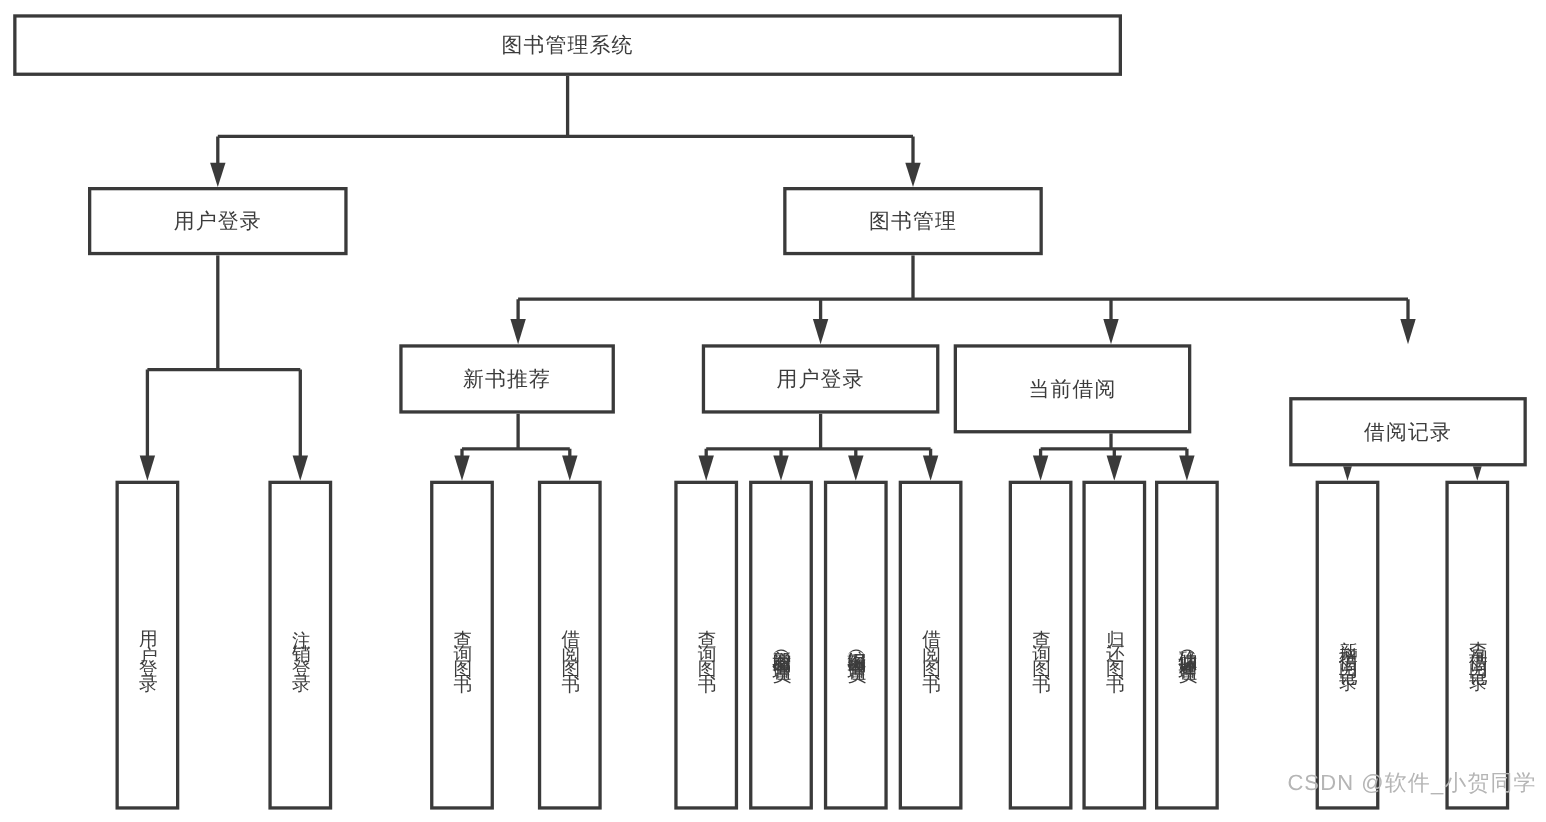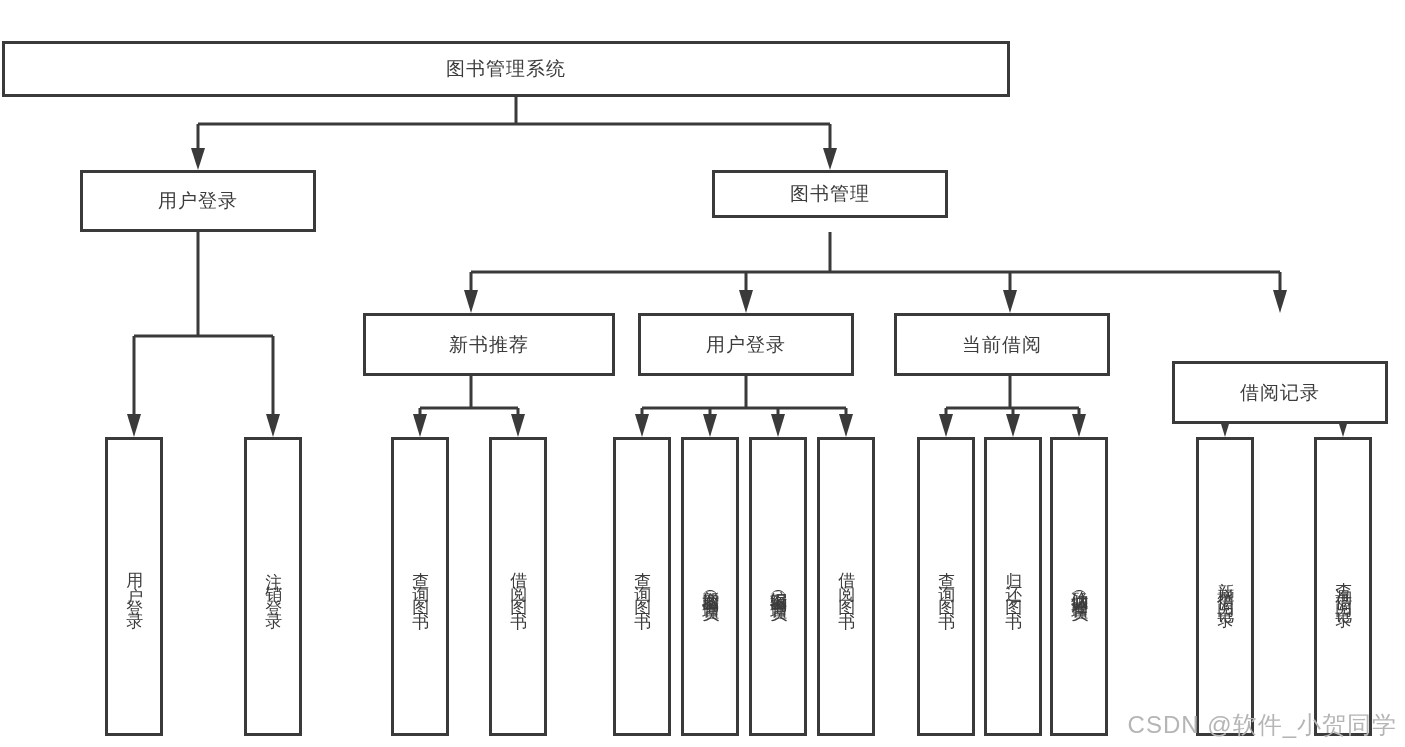--- a/index.html
+++ b/index.html
@@ -36,22 +36,22 @@
     text-orientation:upright;
     font-size:17px;
     letter-spacing:0.8em;
     line-height:1.1;
     white-space:nowrap;
   }
   .v-node.mid span{letter-spacing:0.35em;}
   .v-node.tight span{letter-spacing:0.12em;}
   .watermark{
     position:absolute;
-    right:8px;bottom:6px;
-    font-size:24px;
+    right:8px;bottom:22px;
+    font-size:20px;
     color:var(--watermark);
     letter-spacing:1px;
     white-space:nowrap;
   }
 </style>
 </head>
 <body>
 
 <div class="canvas">
 
@@ -84,38 +84,38 @@
     <path d="M1010 376 V408 M946 408 H1079 M946 408 V416 M1013 408 V416 M1079 408 V416"></path>
     <polygon points="939,414 953,414 946,437"></polygon>
     <polygon points="1006,414 1020,414 1013,437"></polygon>
     <polygon points="1072,414 1086,414 1079,437"></polygon>
 
     <path d="M1280 376 V408 M1225 408 H1343 M1225 408 V416 M1343 408 V416"></path>
     <polygon points="1218,414 1232,414 1225,437"></polygon>
     <polygon points="1336,414 1350,414 1343,437"></polygon>
   </svg>
 
-  <div class="node h-node" style="left:2px;top:13px;width:1008px;height:56px;margin-top:28px;">
+  <div class="node h-node" style="left:12px;top:13px;width:1008px;height:56px;">
     <span>图书管理系统</span>
   </div>
 
   <div class="node h-node" style="left:80px;top:170px;width:236px;height:62px;">
     <span>用户登录</span>
   </div>
-  <div class="node h-node" style="left:712px;top:170px;width:236px;height:48px;">
+  <div class="node h-node" style="left:712px;top:170px;width:236px;height:62px;">
     <span>图书管理</span>
   </div>
 
-  <div class="node h-node" style="left:363px;top:313px;width:252px;height:63px;">
+  <div class="node h-node" style="left:363px;top:313px;width:196px;height:63px;">
     <span>新书推荐</span>
   </div>
   <div class="node h-node" style="left:638px;top:313px;width:216px;height:63px;">
     <span>用户登录</span>
   </div>
-  <div class="node h-node" style="left:894px;top:313px;width:216px;height:63px;">
+  <div class="node h-node" style="left:867px;top:313px;width:216px;height:81px;">
     <span>当前借阅</span>
   </div>
   <div class="node h-node" style="left:1172px;top:313px;width:216px;height:63px;margin-top:48px;">
     <span>借阅记录</span>
   </div>
 
   <div class="node v-node" style="left:105px;top:437px;width:58px;height:299px;">
     <span>用户登录</span>
   </div>
   <div class="node v-node" style="left:244px;top:437px;width:58px;height:299px;">

